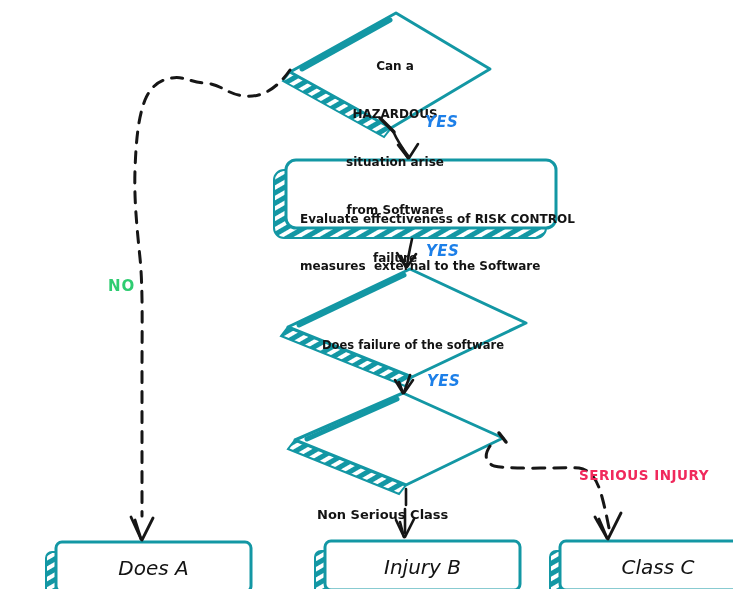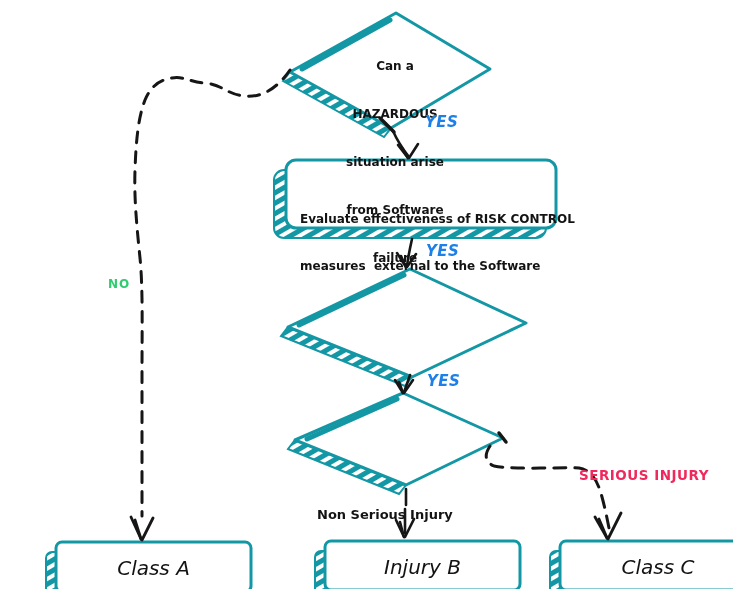--- a/index.html
+++ b/index.html
@@ -14,21 +14,21 @@
   }
   .stage svg{position:absolute;left:0;top:0;}
   .label{position:absolute;white-space:pre;}
   .node-text{font-weight:700;font-size:12px;line-height:16px;text-align:center;color:#131313;}
   .node-line{white-space:pre;}
   .proc-text{font-weight:700;font-size:12px;line-height:15.5px;text-align:left;color:#131313;}
   .d2-text{font-weight:700;font-size:11.5px;line-height:15.5px;text-align:center;color:#131313;}
   .d3-text{font-weight:700;font-size:11.5px;line-height:20px;text-align:left;color:#131313;}
   .class-label{font-style:italic;font-size:20px;line-height:24px;text-align:center;color:#131313;}
   .yes-label{color:#1d7fe8;font-weight:700;font-style:italic;font-size:15px;letter-spacing:.5px;}
-  .no-label{color:#2ecc71;font-weight:700;font-size:12px;letter-spacing:1px;}
+  .no-label{color:#2ecc71;font-weight:700;font-size:15px;letter-spacing:1px;}
   .serious-label{color:#f0295c;font-weight:700;font-size:13.5px;letter-spacing:.5px;}
   .plain-label{color:#131313;font-weight:700;font-size:13px;}
 </style>
 </head>
 <body>
 
 <div class="stage">
 
   <svg width="733" height="611" viewBox="0 0 733 611">
     <defs>
@@ -128,27 +128,28 @@
     <div class="node-line">from Software</div>
     <div class="node-line">failure</div>
   </div>
 
   <div class="label proc-text" style="left:262px;top:181px;">
     <div class="node-line">Evaluate effectiveness of RISK CONTROL</div>
     <div class="node-line">measures  external to the Software</div>
   </div>
 
   <div class="label d2-text" style="left:284px;top:307px;width:182px;">
+    <div class="node-line">Does failure of the software</div>
   </div>
 
 
-  <div class="label class-label" style="left:18px;top:556px;width:195px;">Class A</div>
+  <div class="label class-label" style="left:18px;top:556px;width:195px;">Does A</div>
   <div class="label class-label" style="left:287px;top:555px;width:195px;">Injury B</div>
   <div class="label class-label" style="left:522px;top:555px;width:196px;">Class C</div>
 
   <div class="label yes-label" style="left:387px;top:113px;">YES</div>
   <div class="label yes-label" style="left:388px;top:242px;">YES</div>
   <div class="label yes-label" style="left:389px;top:372px;">YES</div>
   <div class="label no-label" style="left:70px;top:277px;">NO</div>
   <div class="label serious-label" style="left:541px;top:467px;">SERIOUS INJURY</div>
-  <div class="label plain-label" style="left:279px;top:507px;">Non Serious Injury</div>
+  <div class="label plain-label" style="left:279px;top:507px;">Non Serious Class</div>
 
 </div>
 
 </body></html>

